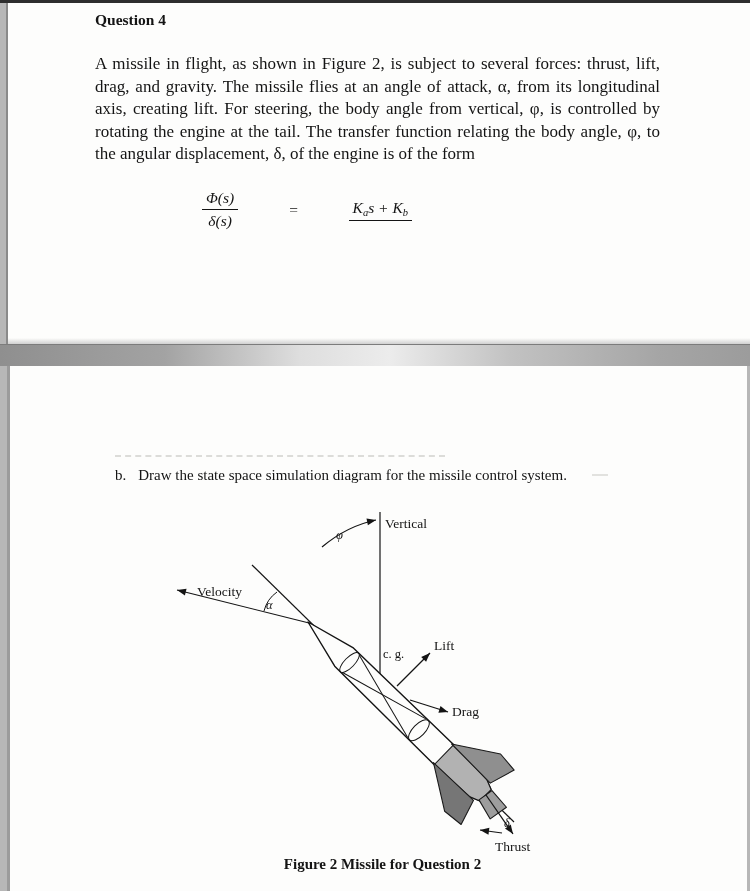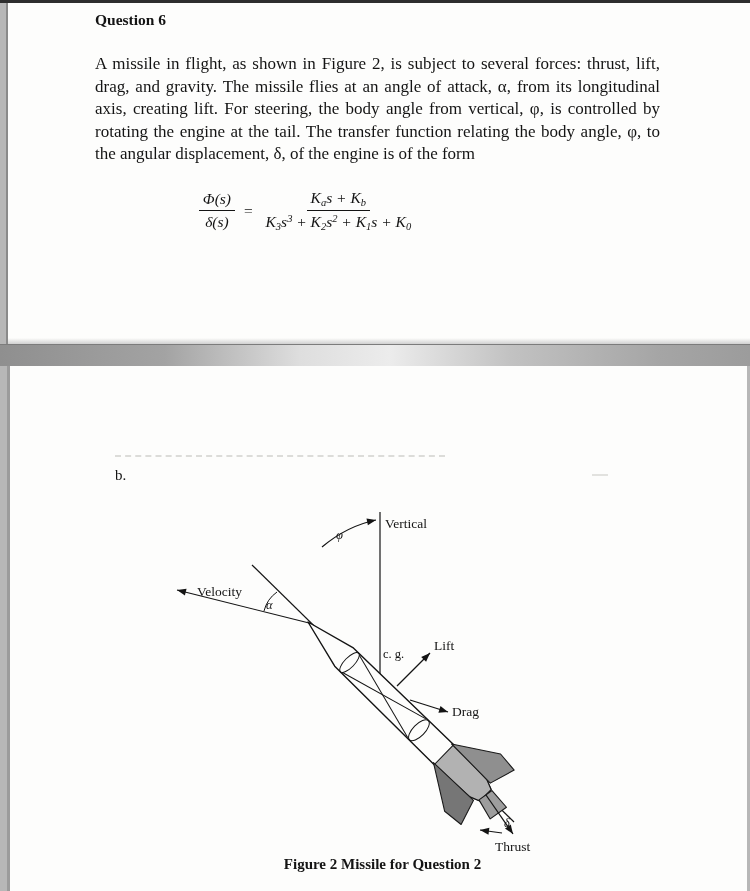--- a/index.html
+++ b/index.html
@@ -24,21 +24,21 @@
 
   .page2 { left:10px; top:366px; width:737px; height:525px; }
   .page2::before { content:""; position:absolute; left:-3px; top:0; bottom:0; width:3px; background:#9b9b9b; }
 
   .q-heading { position:absolute; left:87px; top:8px; font-size:15.5px; font-weight:bold; }
   .q-para { position:absolute; left:87px; top:50px; width:565px;
             font-size:17px; line-height:22.5px; text-align:justify; }
 
   .equation { position:absolute; left:0; top:186px; width:598px;
               display:flex; justify-content:center; align-items:center;
-              font-size:15.5px; font-style:italic; }
+              font-size:15.5px; font-style:italic;gap:42px; }
   .frac { display:inline-flex; flex-direction:column; align-items:center; }
   .frac .num { display:block; padding:0 4px 2px; border-bottom:1.2px solid #141414; text-align:center; }
   .frac .den { display:block; padding:2px 4px 0; text-align:right; }
   .eq-sign { margin:0 8px; }
   .equation sub { font-size:10.5px; vertical-align:-3px; }
   .equation sup { font-size:10.5px; vertical-align:5px; }
 
   .artifact { position:absolute; }
   .a1 { left:105px; top:89px; width:330px; height:0; border-top:2px dashed #dcdcd9; }
   .a2 { left:582px; top:108px; width:16px; height:0; border-top:2px solid #e2e2df; }
@@ -65,43 +65,43 @@
   .nozzle { fill:#9d9d9d; stroke:#1a1a1a; stroke-width:1.1; stroke-linejoin:round; }
 </style>
 </head>
 <body>
 
 <div class="screen">
 
   <div class="topbar"></div>
 
   <section class="page page1">
-    <h2 class="q-heading">Question 6</h2>
+    <h2 class="q-heading">Question 4</h2>
     <p class="q-para">A missile in flight, as shown in Figure 2, is subject to several forces: thrust, lift, drag, and gravity. The missile flies at an angle of attack, α, from its longitudinal axis, creating lift. For steering, the body angle from vertical, φ, is controlled by rotating the engine at the tail. The transfer function relating the body angle, φ, to the angular displacement, δ, of the engine is of the form</p>
 
     <div class="equation">
       <span class="frac">
         <span class="num">Φ(s)</span>
         <span class="den">δ(s)</span>
       </span>
       <span class="eq-sign">=</span>
       <span class="frac">
         <span class="num"><span>K</span><sub>a</sub><span>s + K</span><sub>b</sub></span>
-        <span class="den"><span>K</span><sub>3</sub><span>s</span><sup>3</sup><span> + K</span><sub>2</sub><span>s</span><sup>2</sup><span> + K</span><sub>1</sub><span>s + K</span><sub>0</sub></span>
       </span>
     </div>
   </section>
 
   <div class="gap"></div>
 
   <section class="page page2">
     <div class="artifact a1"></div>
     <div class="artifact a2"></div>
     <div class="item-b">
       <span class="item-label">b.</span>
+      <span class="item-text">Draw the state space simulation diagram for the missile control system.</span>
     </div>
     <div class="caption">Figure 2 Missile for Question 2</div>
   </section>
 
   <svg class="fig" viewBox="0 0 750 891" xmlns="http://www.w3.org/2000/svg">
     <defs>
       <marker id="arr" markerUnits="userSpaceOnUse" markerWidth="11" markerHeight="9" refX="9.5" refY="4" orient="auto">
         <path d="M0.5,0.5 L9.5,4 L0.5,7.5 Z" fill="#141414"></path>
       </marker>
     </defs>

